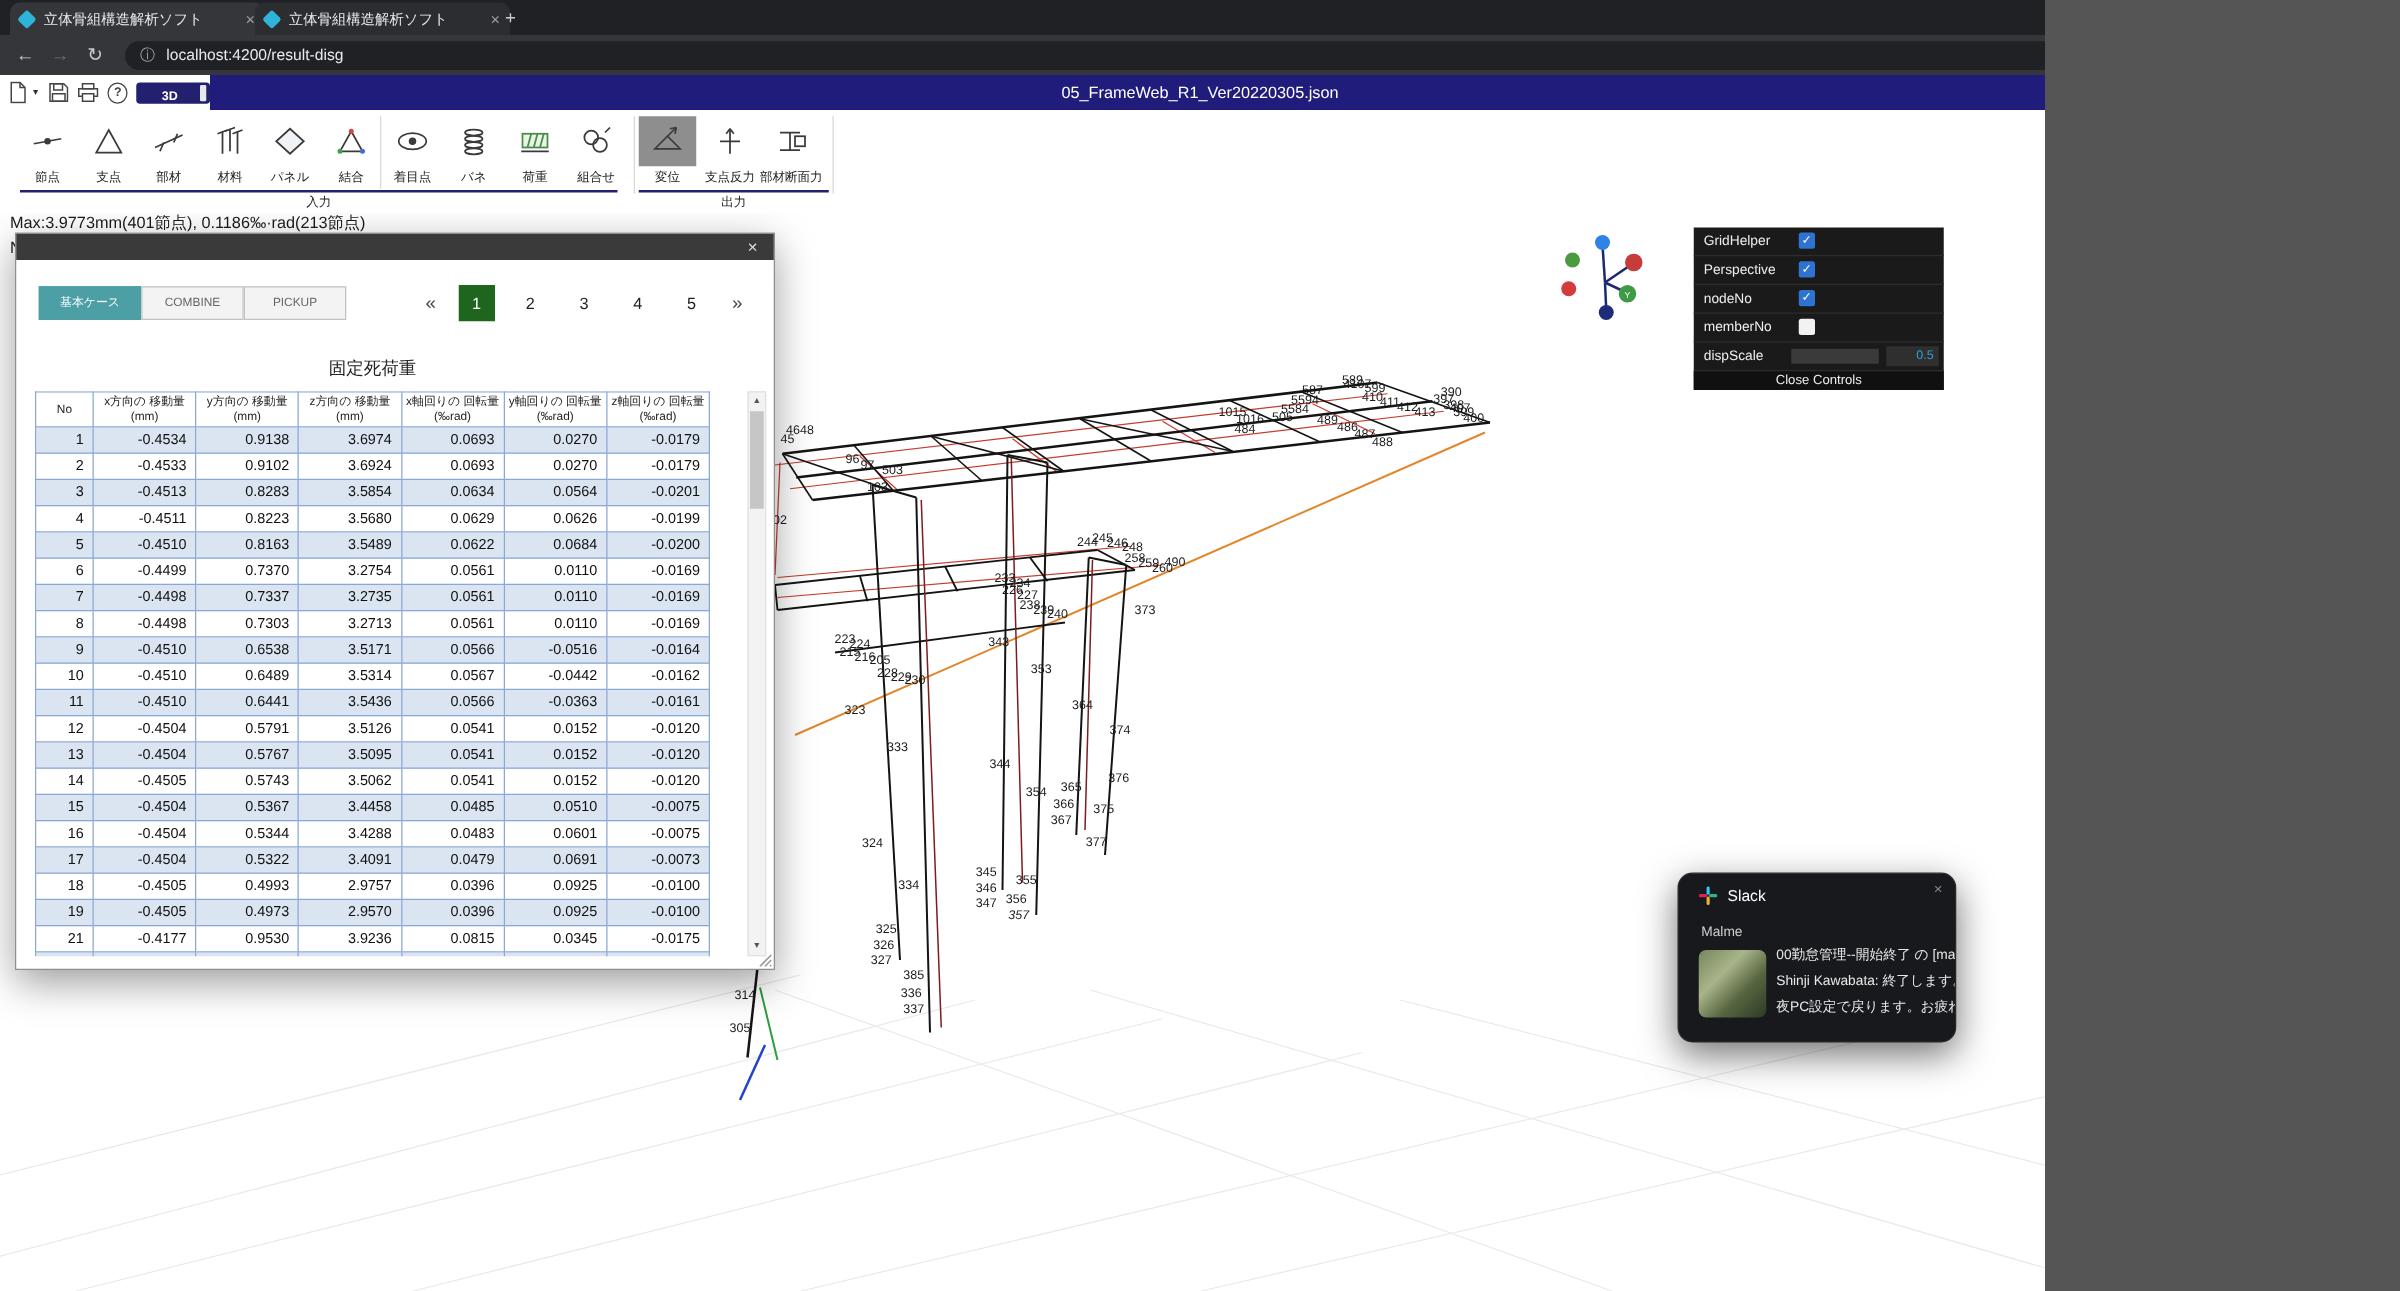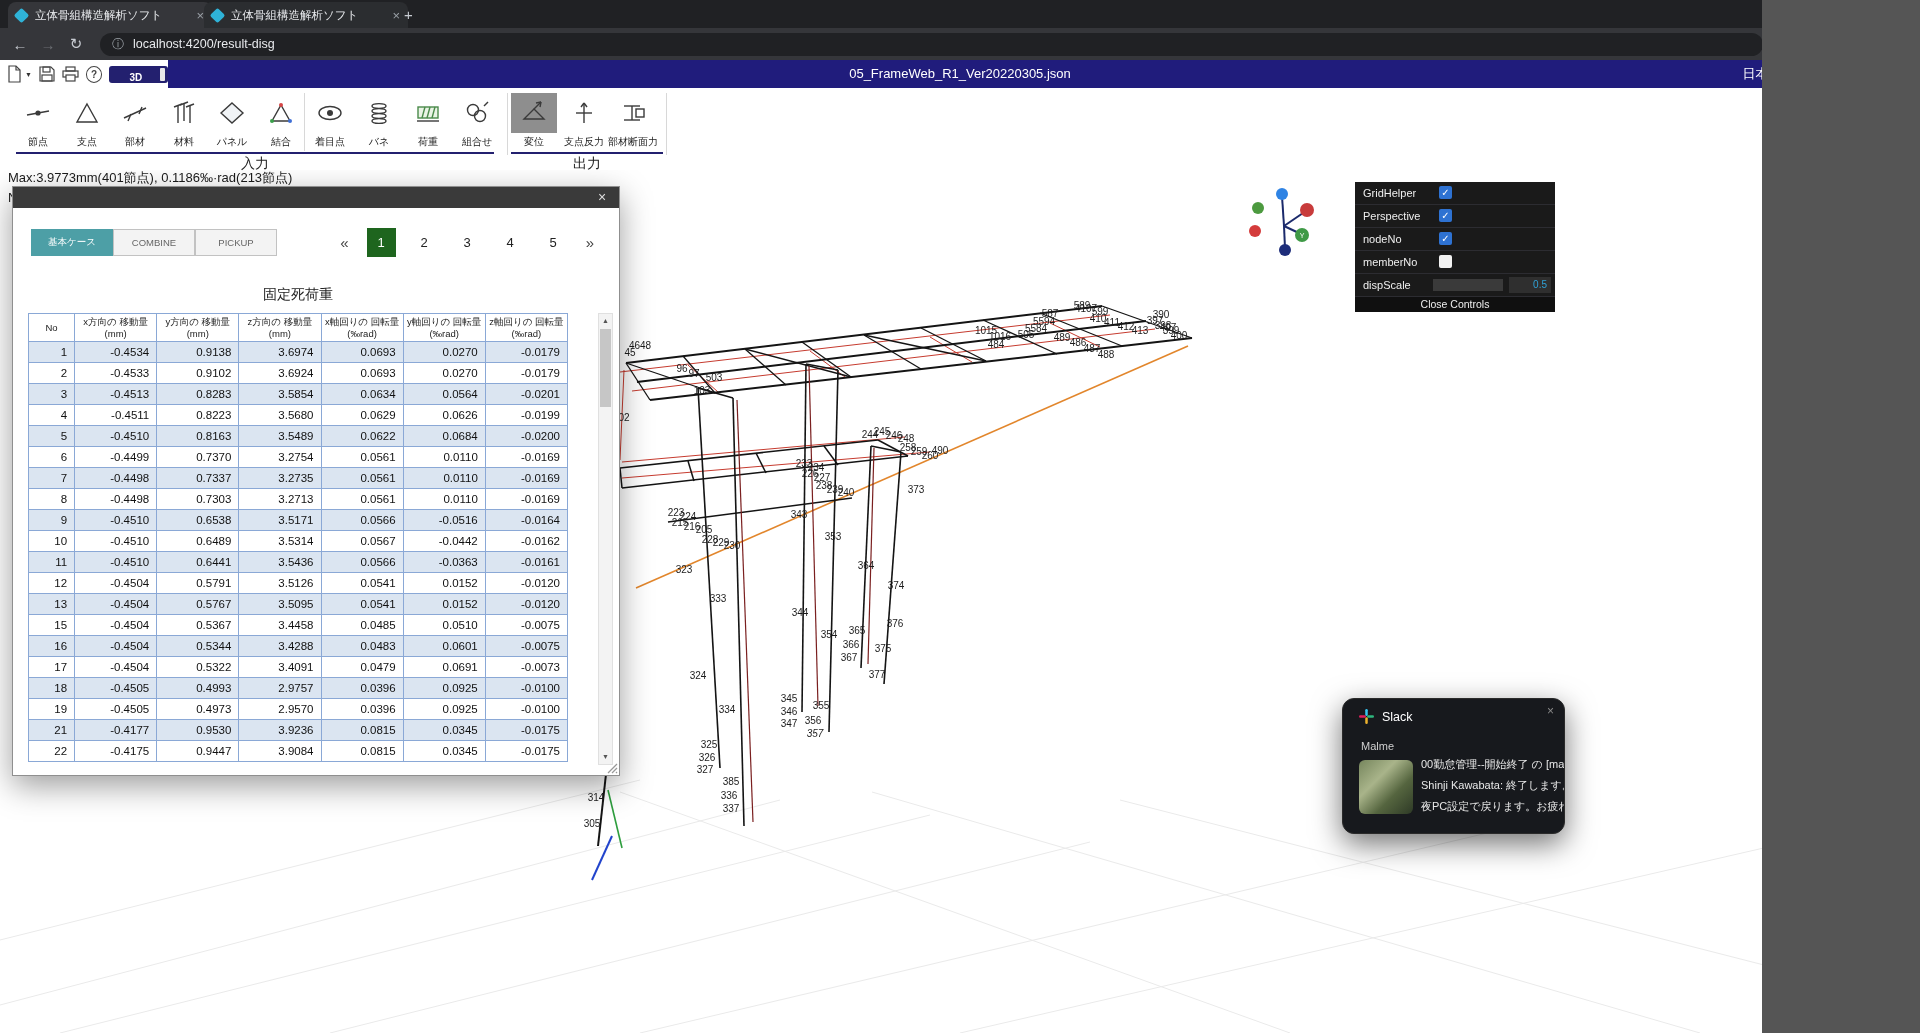--- a/index.html
+++ b/index.html
@@ -1,17 +1,17 @@
 <!DOCTYPE html>
 <html><head>
 <meta charset="utf-8">
 <title>立体骨組構造解析ソフト</title>
 <style>
   html,body{margin:0;padding:0;background:#555;}
-  .stage{position:relative;width:1762px;height:1033px;background:#fff;overflow:hidden;
+  .stage{position:relative;width:1636px;height:1033px;background:#fff;overflow:hidden;
          font-family:"Liberation Sans","DejaVu Sans",sans-serif;}
   svg{display:block}
   
   .tabbar{position:absolute;left:0;top:0;width:1920px;height:28px;background:#202124;z-index:20;}
   .tab{position:absolute;top:2px;height:26px;border-radius:8px 8px 0 0;display:flex;align-items:center;
        gap:8px;padding:0 8px;color:#e8eaed;font-size:11.5px;}
   .tab.t1{left:8px;width:188px;background:#35363a;}
   .tab.t2{left:204px;width:188px;background:#2b2d30;}
   .favicon{width:11px;height:11px;background:#2fb3d8;transform:rotate(45deg);border-radius:2px;flex:none;}
   .tab-title{flex:1;white-space:nowrap;overflow:hidden;}
@@ -51,21 +51,21 @@
   .caret{font-size:9px;}
   
   .ribbon{position:absolute;left:0;top:88px;width:1920px;height:82px;background:#fff;z-index:18;}
   .ritem{position:absolute;top:5px;width:46px;text-align:center;cursor:default;}
   .ricon{height:40px;display:flex;align-items:center;justify-content:center;}
   .ritem.selected .ricon{background:#8e8e8e;}
   .rlabel{font-size:10px;color:#222;display:block;margin-top:2px;white-space:nowrap;}
   .ricon svg{stroke:#3a3a3a;fill:none;stroke-width:1.4;}
   .vdiv{position:absolute;top:5px;height:58px;width:1px;background:#d8d8d8;}
   .grp-line{position:absolute;top:64px;height:2px;background:#23206f;}
-  .grp-cap{position:absolute;top:67px;font-size:14px;color:#222;text-align:center;}
+  .grp-cap{position:absolute;top:67px;font-size:10px;color:#222;text-align:center;}
   
   .status{position:absolute;left:8px;top:168px;font-size:13px;color:#1a1a1a;z-index:2;line-height:20px;}
   
   .scene{position:absolute;left:0;top:170px;width:1920px;height:863px;z-index:1;cursor:grab;}
   .labels{position:absolute;left:0;top:0;width:1920px;height:1033px;z-index:3;pointer-events:none;}
   .nlabel{position:absolute;transform:translate(-50%,-50%);font-size:10px;color:#1c1c1c;white-space:nowrap;}
   .gizmo{position:absolute;left:1225px;top:180px;z-index:4;}
   
   .modal{position:absolute;left:12px;top:186px;width:606px;height:588px;background:#fff;z-index:10;
          border:1px solid #8f8f8f;box-shadow:0 10px 30px rgba(0,0,0,.38);}
@@ -714,20 +714,29 @@
             <tr>
               <td>13</td>
               <td>-0.4504</td>
               <td>0.5767</td>
               <td>3.5095</td>
               <td>0.0541</td>
               <td>0.0152</td>
               <td>-0.0120</td>
             </tr>
             <tr>
+              <td>14</td>
+              <td>-0.4505</td>
+              <td>0.5743</td>
+              <td>3.5062</td>
+              <td>0.0541</td>
+              <td>0.0152</td>
+              <td>-0.0120</td>
+            </tr>
+            <tr>
               <td>15</td>
               <td>-0.4504</td>
               <td>0.5367</td>
               <td>3.4458</td>
               <td>0.0485</td>
               <td>0.0510</td>
               <td>-0.0075</td>
             </tr>
             <tr>
               <td>16</td>

